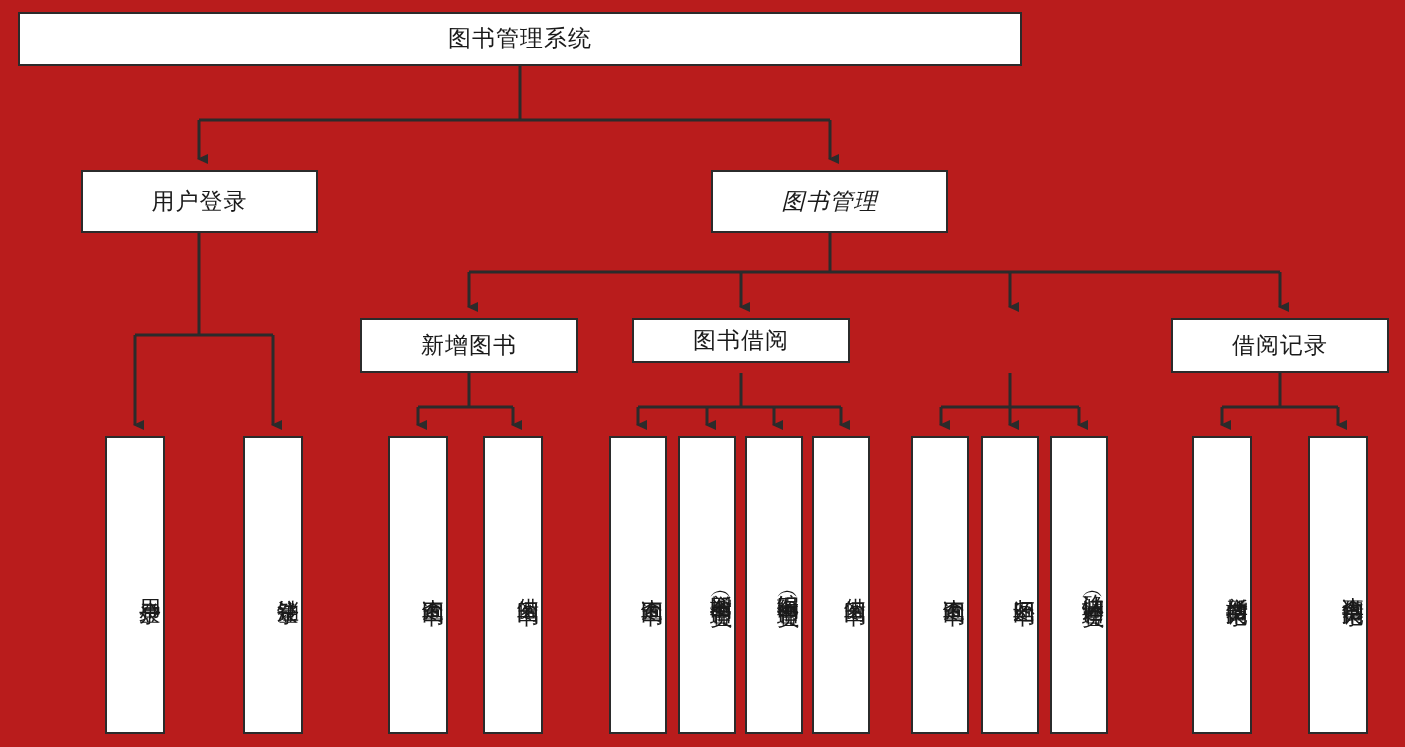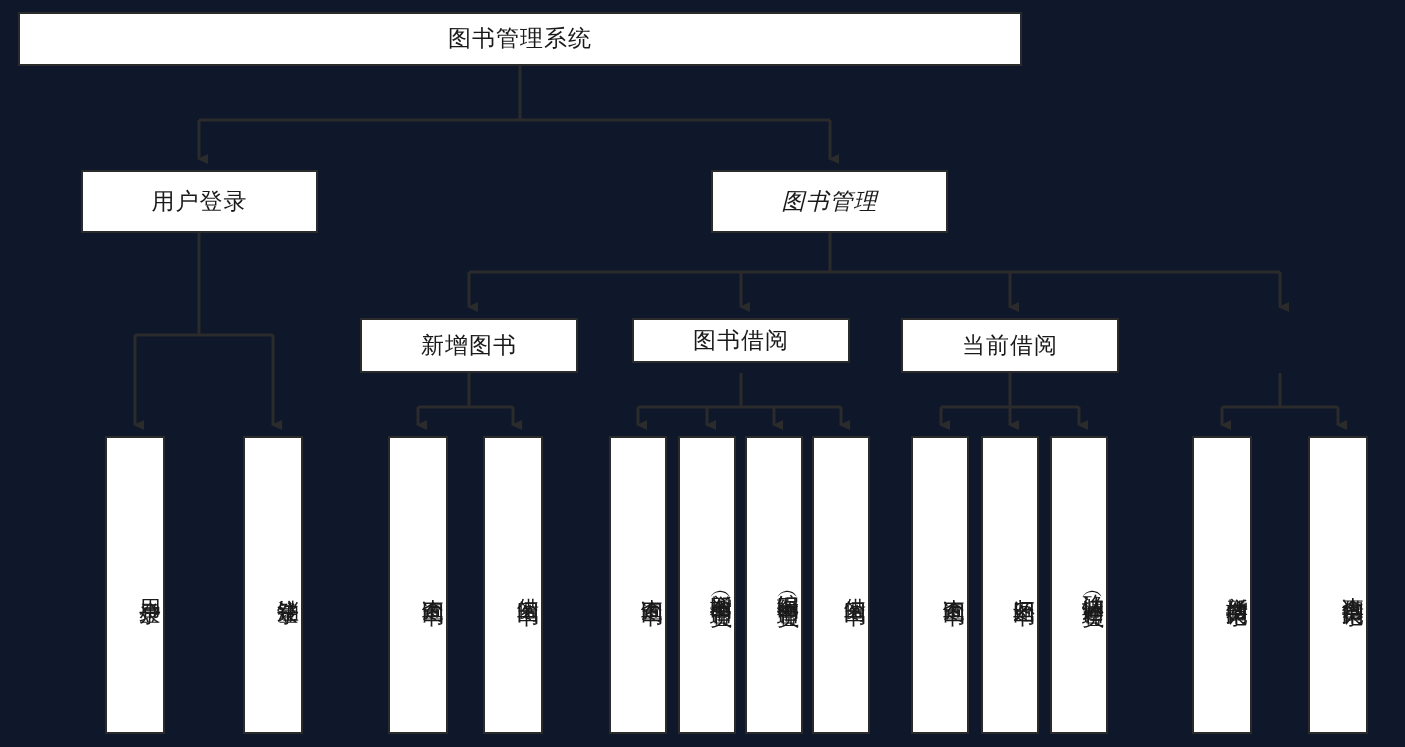--- a/index.html
+++ b/index.html
@@ -7,21 +7,21 @@
     padding: 0;
     background: #ffffff;
   }
   body {
     font-family: "DejaVu Sans", "Liberation Sans", sans-serif;
   }
   #canvas {
     position: relative;
     width: 1405px;
     height: 747px;
-    background: #0f172a;
+    background: #b91c1c;
     overflow: hidden;
   }
   svg#edges {
     position: absolute;
     left: 0;
     top: 0;
     width: 1405px;
     height: 747px;
     pointer-events: none;
   }
@@ -129,22 +129,22 @@
   <div class="node horiz" style="left:711px; top:170px; width:237px; height:63px;font-style:italic;">
     <span>图书管理</span>
   </div>
 
   <div class="node horiz" style="left:360px; top:318px; width:218px; height:55px;">
     <span>新增图书</span>
   </div>
   <div class="node horiz" style="left:632px; top:318px; width:218px; height:45px;">
     <span>图书借阅</span>
   </div>
-  <div class="node horiz" style="left:901px; top:318px; width:218px; height:55px;">
-    <span>当前借阅</span>
+  <div class="node horiz" style="left:1171px; top:318px; width:218px; height:55px;">
+    <span>借阅记录</span>
   </div>
 
   <div class="node vert" style="left:105px; top:436px; width:60px; height:298px;">
     <span class="vlabel">用户登录</span>
   </div>
   <div class="node vert" style="left:243px; top:436px; width:60px; height:298px;">
     <span class="vlabel">注销登录</span>
   </div>
 
   <div class="node vert" style="left:388px; top:436px; width:60px; height:298px;">

